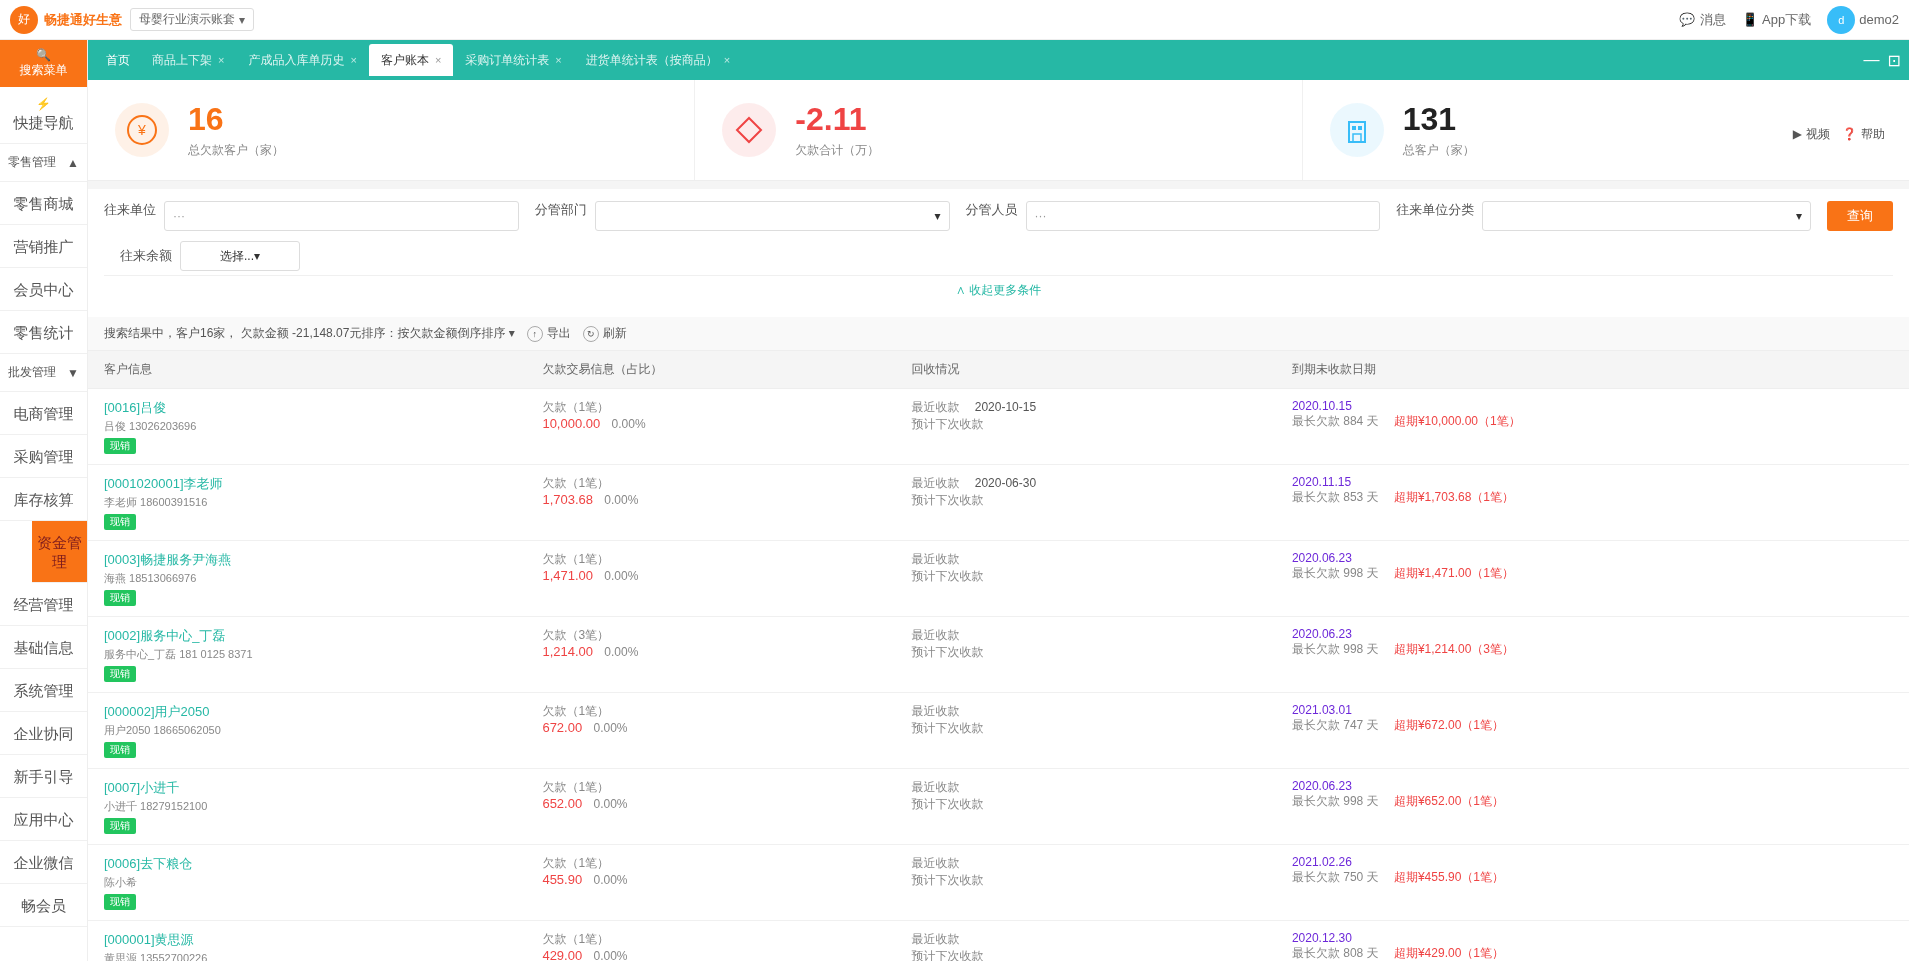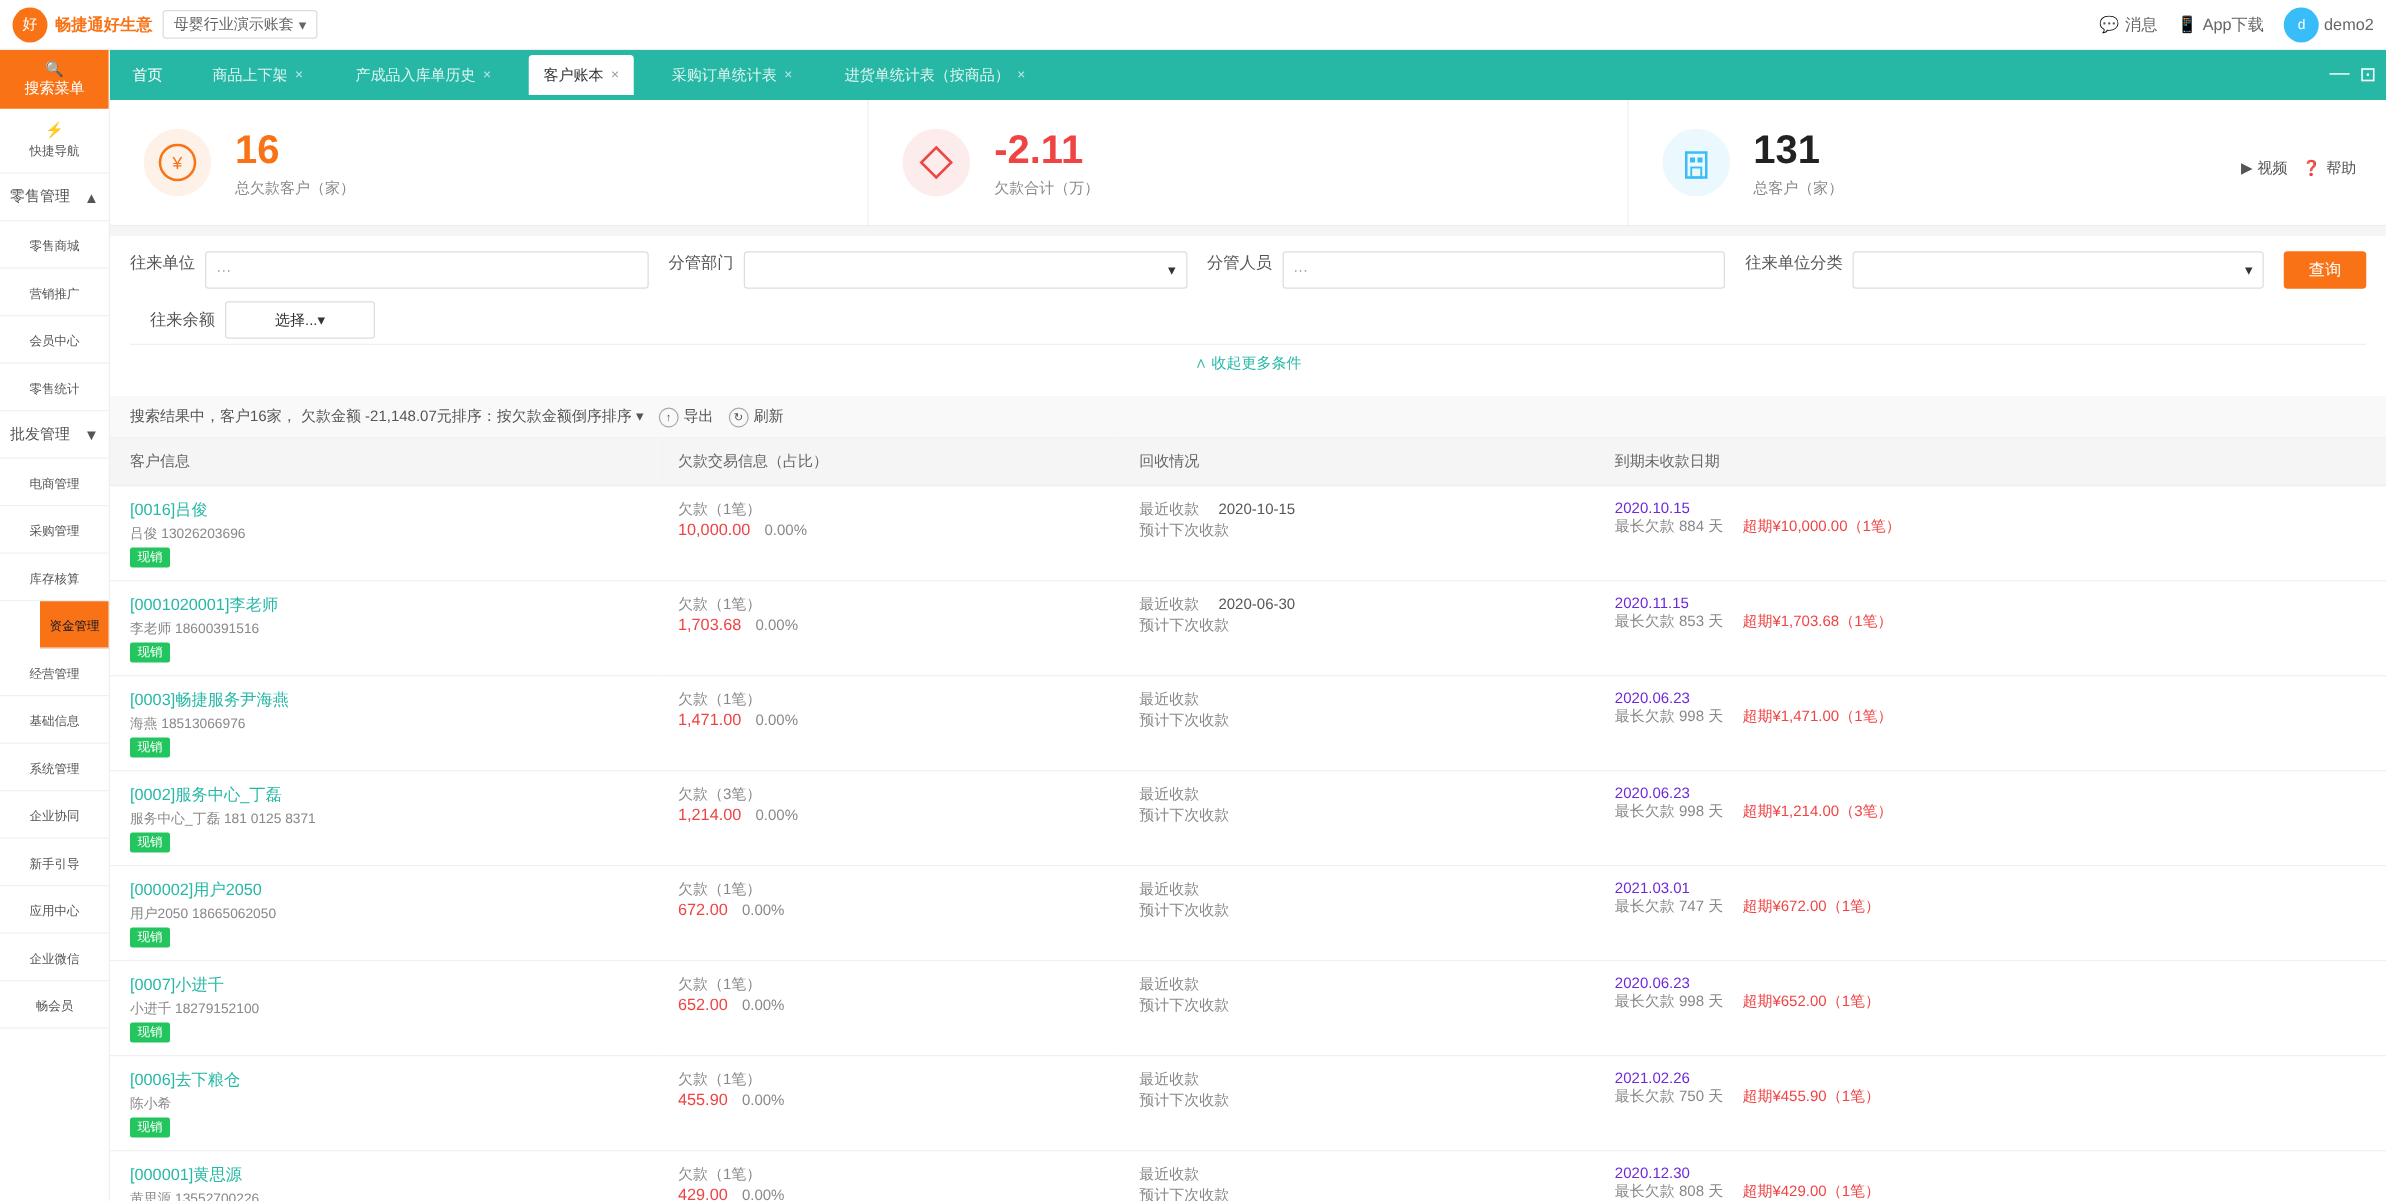--- a/index.html
+++ b/index.html
@@ -16,29 +16,29 @@
     .top-right-item { display: flex; align-items: center; gap: 4px; cursor: pointer; }
     .avatar { width: 28px; height: 28px; background: #38bdf8; border-radius: 50%; display: flex; align-items: center; justify-content: center; color: white; font-size: 11px; }
     
     
     .app-layout { display: flex; height: calc(100vh - 40px); }
     
     
     .sidebar { width: 88px; background: #fff; border-right: 1px solid #eee; display: flex; flex-direction: column; overflow-y: auto; flex-shrink: 0; }
     .sidebar-search { padding: 8px 6px; background: #f97316; color: white; text-align: center; font-size: 12px; cursor: pointer; }
     .sidebar-nav-item { padding: 10px 4px; text-align: center; font-size: 12px; color: #555; cursor: pointer; border-bottom: 1px solid #f0f0f0; }
-    .sidebar-nav-item.active { background: #f97316; color: #0f172a; margin-left: 32px; }
-    .sidebar-nav-item .nav-label { margin-top: 3px; font-size: 10px; }
+    .sidebar-nav-item.active { background: #f97316; color: #7f1d1d; margin-left: 32px; }
+    .sidebar-nav-item .nav-label { margin-top: 3px; font-size: 15px; }
     .sidebar-nav-group { display: flex; justify-content: space-between; align-items: center; padding: 10px 8px; font-size: 12px; color: #555; cursor: pointer; border-bottom: 1px solid #f0f0f0; }
     
     
     .main-content { flex: 1; display: flex; flex-direction: column; overflow: hidden; }
     
     
-    .tab-bar { height: 40px; background: #26b8a5; display: flex; align-items: center; padding: 0 8px; gap: 18px; flex-shrink: 0; }
+    .tab-bar { height: 40px; background: #26b8a5; display: flex; align-items: center; padding: 0 8px; gap: 0; flex-shrink: 0; }
     .tab-item { height: 32px; padding: 0 12px; display: flex; align-items: center; gap: 6px; font-size: 12px; color: rgba(255,255,255,0.85); cursor: pointer; border-radius: 3px 3px 0 0; white-space: nowrap; }
     .tab-item.active { background: #fff; color: #333; }
     .tab-close { font-size: 11px; color: rgba(255,255,255,0.7); }
     .tab-item.active .tab-close { color: #999; }
     .tab-home { color: white; font-size: 12px; padding: 0 10px; cursor: pointer; }
     .tab-bar-end { margin-left: auto; display: flex; gap: 8px; }
     .tab-bar-end-btn { color: white; font-size: 16px; cursor: pointer; }
     
     
     .page-area { flex: 1; overflow-y: auto; background: #f5f5f5; }

